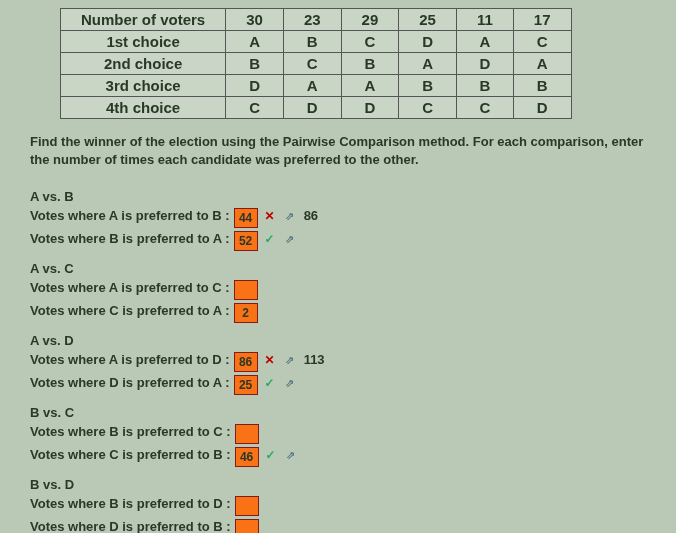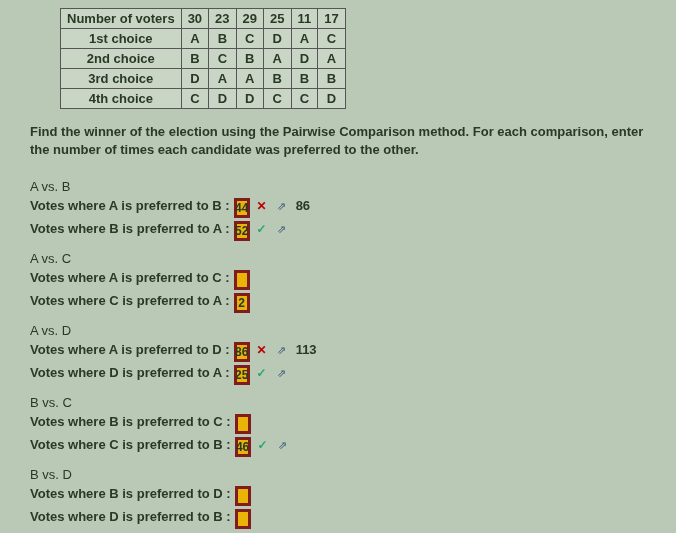--- a/index.html
+++ b/index.html
@@ -14,22 +14,22 @@
   }
   .page {
     padding: 8px 30px 0 30px;
   }
   table.pref {
     border-collapse: collapse;
     margin-left: 30px;
   }
   table.pref th, table.pref td {
     border: 1px solid #555;
-    padding: 2px 6px;
-    font-size: 13px;
+    padding: 2px 20px;
+    font-size: 15px;
     text-align: center;
     background: #c9d6c5;
     font-weight: bold;
     color: #2a3828;
   }
   table.pref th.rowlabel {
     text-align: center;
     min-width: 120px;
     font-weight: bold;
   }
@@ -38,41 +38,41 @@
     line-height: 1.35;
     font-weight: bold;
     color: #2a3828;
     font-size: 13px;
   }
   .section {
     margin-top: 10px;
     margin-bottom: 4px;
   }
   .section-title {
-    font-weight: normal;
+    font-weight: bold;
     margin-bottom: 4px;
   }
   .line {
     display: flex;
     align-items: flex-start;
     margin: 3px 0;
     gap: 4px;
   }
   .labeltext {
     font-weight: bold;
     font-size: 13px;
   }
   .inputbox {
     display: inline-flex;
     align-items: center;
     justify-content: center;
-    width: 16px;
+    width: 24px;
     height: 20px;
-    border: 3px solid #7f1d1d;
-    background: #eab308;
+    border: 1px solid #7f1d1d;
+    background: #f97316;
     font-size: 12px;
     color: #2a3828;
     font-weight: bold;
   }
   .mark {
     display: inline-flex;
     align-items: center;
     justify-content: center;
     width: 16px;
     height: 16px;

